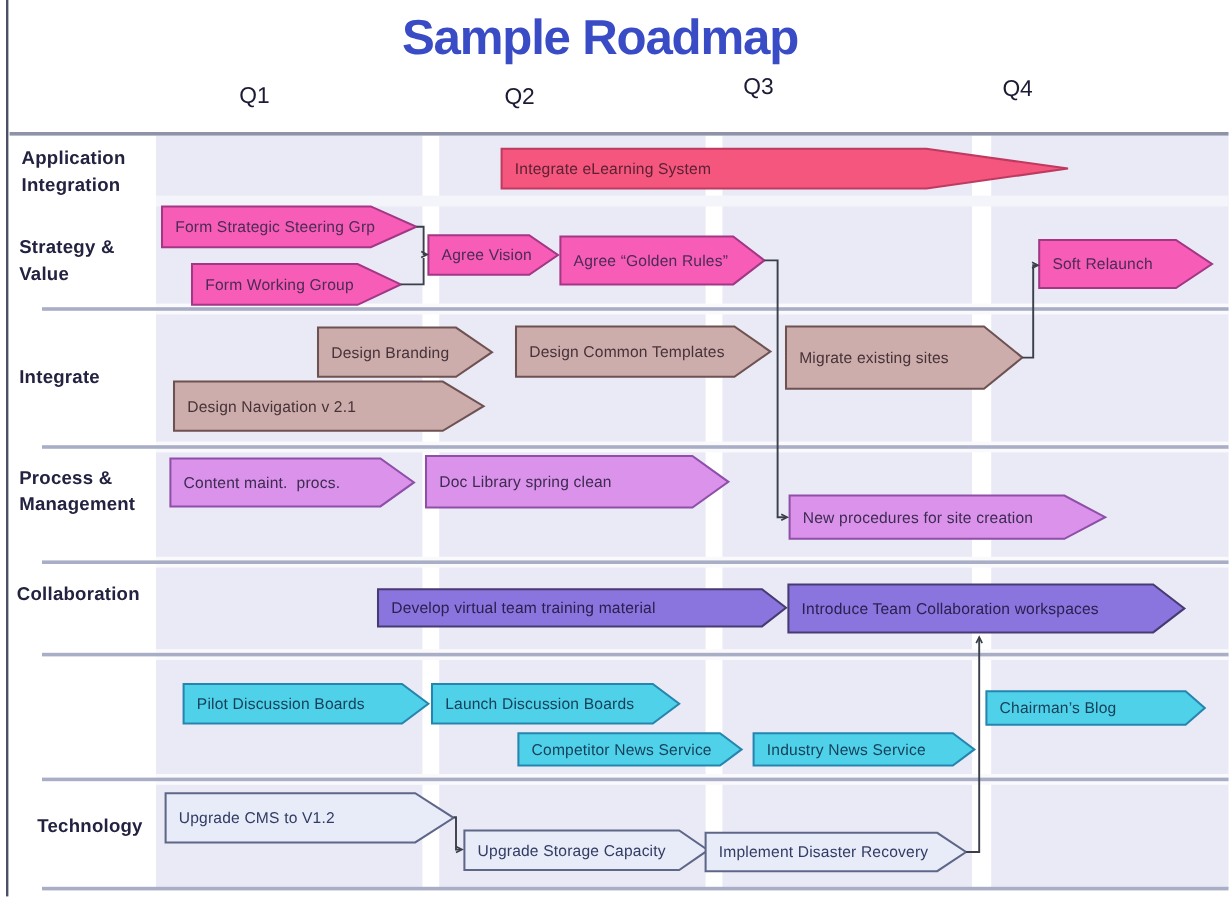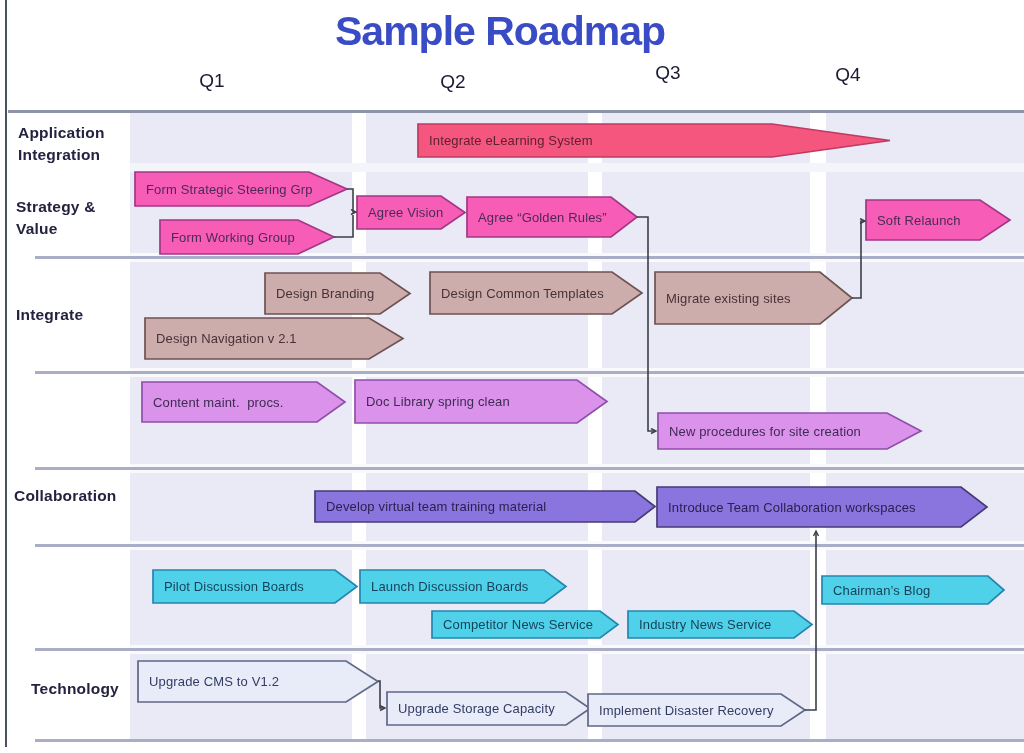--- a/index.html
+++ b/index.html
@@ -29,22 +29,22 @@
 </head>
 <body>
 
 <div class="stage">
 
   <div class="leftline"></div>
 
   <div class="page-title">Sample Roadmap</div>
 
   <div class="q-label" style="left:212px;top:70px;">Q1</div>
-  <div class="q-label" style="left:433px;top:71px;margin-left:20px;">Q2</div>
-  <div class="q-label" style="left:668px;top:62px;">Q3</div>
+  <div class="q-label" style="left:433px;top:71px;">Q2</div>
+  <div class="q-label" style="left:632px;top:62px;">Q3</div>
   <div class="q-label" style="left:848px;top:64px;">Q4</div>
 
   <div id="bands-layer">
       <div style="position: absolute; left: 130px; top: 113px; width: 222px; height: 627px; background: rgb(233, 234, 245);"></div>
       <div style="position: absolute; left: 366px; top: 113px; width: 222px; height: 627px; background: rgb(233, 234, 245);"></div>
       <div style="position: absolute; left: 602px; top: 113px; width: 208px; height: 627px; background: rgb(233, 234, 245);"></div>
       <div style="position: absolute; left: 826px; top: 113px; width: 198px; height: 627px; background: rgb(233, 234, 245);"></div>
       <div style="position: absolute; left: 130px; top: 163px; width: 894px; height: 9px; background: rgb(244, 245, 251);"></div>
       <div style="position: absolute; left: 130px; top: 253px; width: 894px; height: 9px; background: rgb(250, 250, 253);"></div>
       <div style="position: absolute; left: 35px; top: 256px; width: 989px; height: 3px; background: rgb(169, 174, 198);"></div>
@@ -56,20 +56,21 @@
       <div style="position: absolute; left: 35px; top: 544px; width: 989px; height: 3px; background: rgb(169, 174, 198);"></div>
       <div style="position: absolute; left: 130px; top: 645px; width: 894px; height: 9px; background: rgb(250, 250, 253);"></div>
       <div style="position: absolute; left: 35px; top: 648px; width: 989px; height: 3px; background: rgb(169, 174, 198);"></div>
       <div style="position: absolute; left: 8px; top: 110px; width: 1016px; height: 3px; background: rgb(142, 147, 168);"></div>
       <div style="position: absolute; left: 35px; top: 739px; width: 989px; height: 3px; background: rgb(169, 174, 198);"></div>
     </div>
 
   <div class="row-label" style="left:16px;top:196px;">Strategy &amp; Value</div>
   <div class="row-label" style="left:18px;top:122px;">Application Integration</div>
   <div class="row-label" style="left:16px;top:304px;">Integrate</div>
+  <div class="row-label" style="left:16px;top:388px;">Process &amp; Management</div>
   <div class="row-label" style="left:14px;top:485px;">Collaboration</div>
   <div class="row-label" style="left:16px;top:678px;text-align:center;">Technology</div>
 
   <svg class="diagram" id="diagram" width="1024" height="753" viewBox="0 0 1024 753">
     <defs>
       <marker id="arrowhead" markerWidth="9" markerHeight="9" refX="5" refY="3.5" orient="auto" markerUnits="userSpaceOnUse">
         <path d="M1,1 L6,3.5 L1,6" fill="none" stroke="#3A3F4A" stroke-width="1.4"></path>
       </marker>
     </defs>
     <g id="tasks-layer">

